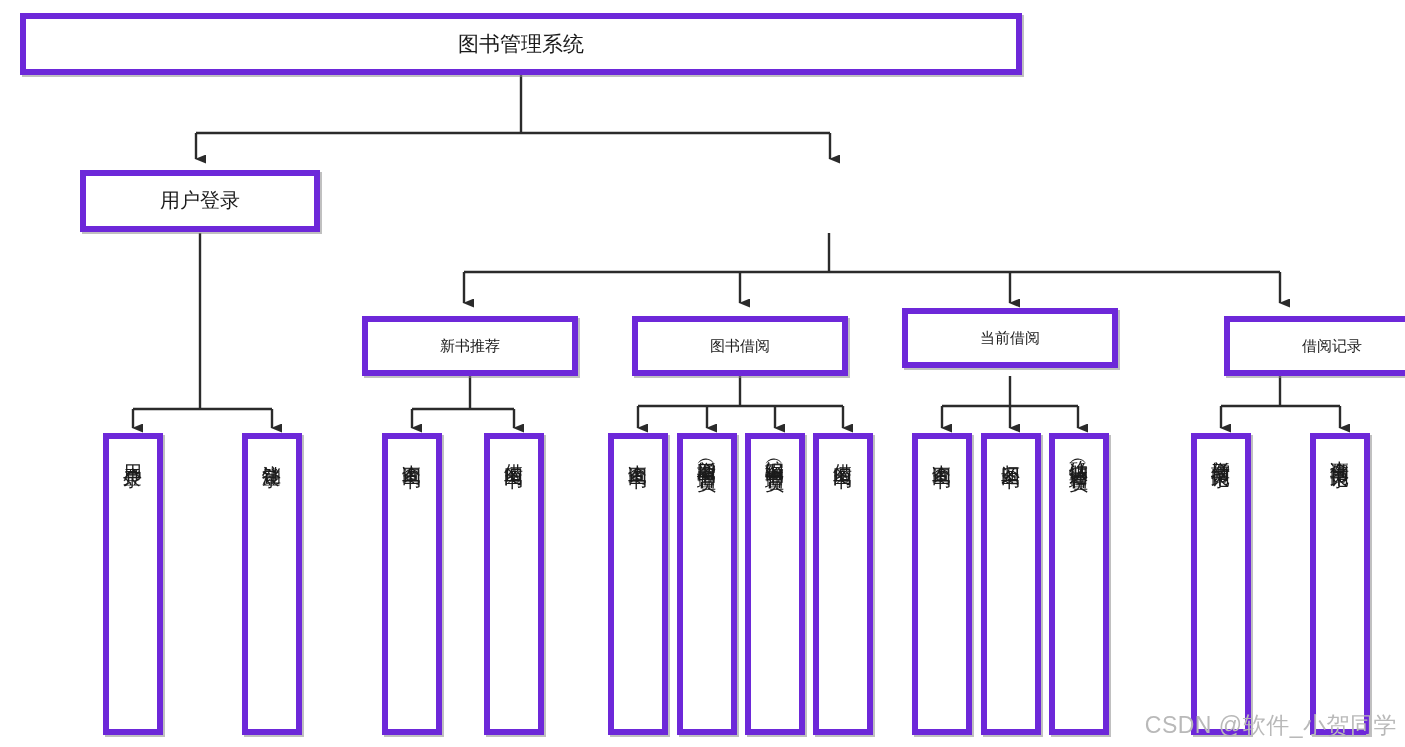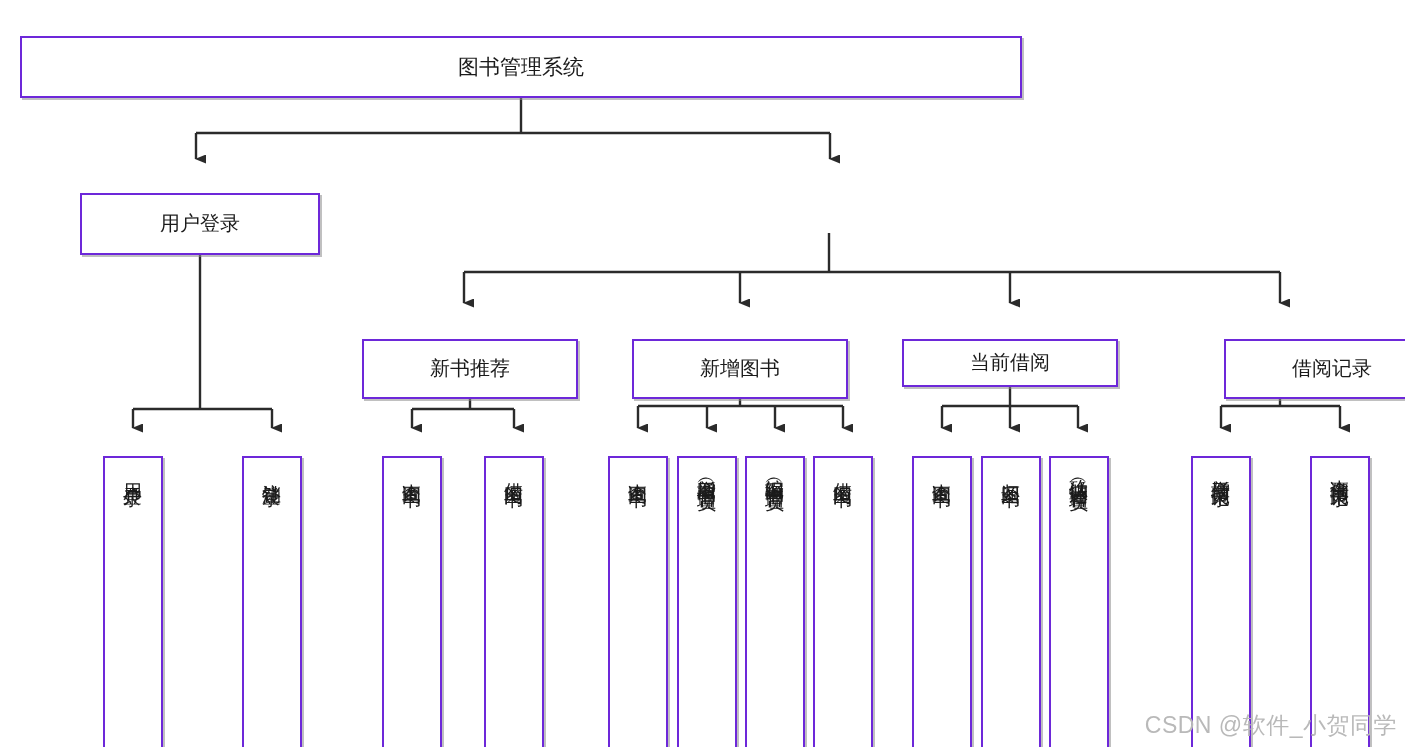--- a/index.html
+++ b/index.html
@@ -22,37 +22,36 @@
     left: 0;
     top: 0;
     width: 1405px;
     height: 747px;
     pointer-events: none;
   }
   .node {
     position: absolute;
     box-sizing: border-box;
     background: #ffffff;
-    border: 2px solid #6d28d9;
+    border: 6px solid #6d28d9;
     box-shadow: 2px 2px 0 rgba(140,140,140,0.55);
     display: flex;
     align-items: center;
     justify-content: center;
     color: #1b1b1b;
-    margin-top: 23px;
   }
   .node .label {
     text-align: center;
     line-height: 1.18;
     white-space: nowrap;
   }
   
   .node.lvl0 .label { font-size: 21px; }
   .node.lvl1 .label { font-size: 20px; }
-  .node.lvl2 .label { font-size: 20px; }
+  .node.lvl2 .label { font-size: 15px; }
   
   .node.leaf {
     align-items: flex-start;
     justify-content: center;
     padding-top: 4px;
   }
   .node.leaf .label {
     writing-mode: vertical-rl;
     text-orientation: upright;
     font-size: 19px;
@@ -135,24 +134,24 @@
   <div class="node lvl1" style="left:80px; top:170px; width:240px; height:62px;">
     <span class="label">用户登录</span>
   </div>
 
 
   <div class="node lvl2" style="left:362px; top:316px; width:216px; height:60px;">
     <span class="label">新书推荐</span>
   </div>
 
   <div class="node lvl2" style="left:632px; top:316px; width:216px; height:60px;">
-    <span class="label">新增图书</span>
-  </div>
-
-  <div class="node lvl2" style="left:902px; top:316px; width:216px; height:48px;">
+    <span class="label">图书借阅</span>
+  </div>
+
+  <div class="node lvl2" style="left:902px; top:308px; width:216px; height:60px;">
     <span class="label">当前借阅</span>
   </div>
 
   <div class="node lvl2" style="left:1224px; top:316px; width:216px; height:60px;">
     <span class="label">借阅记录</span>
   </div>
 
   <div class="node leaf" style="left:103px; top:433px; width:60px; height:302px;">
     <span class="label">用户登录</span>
   </div>

